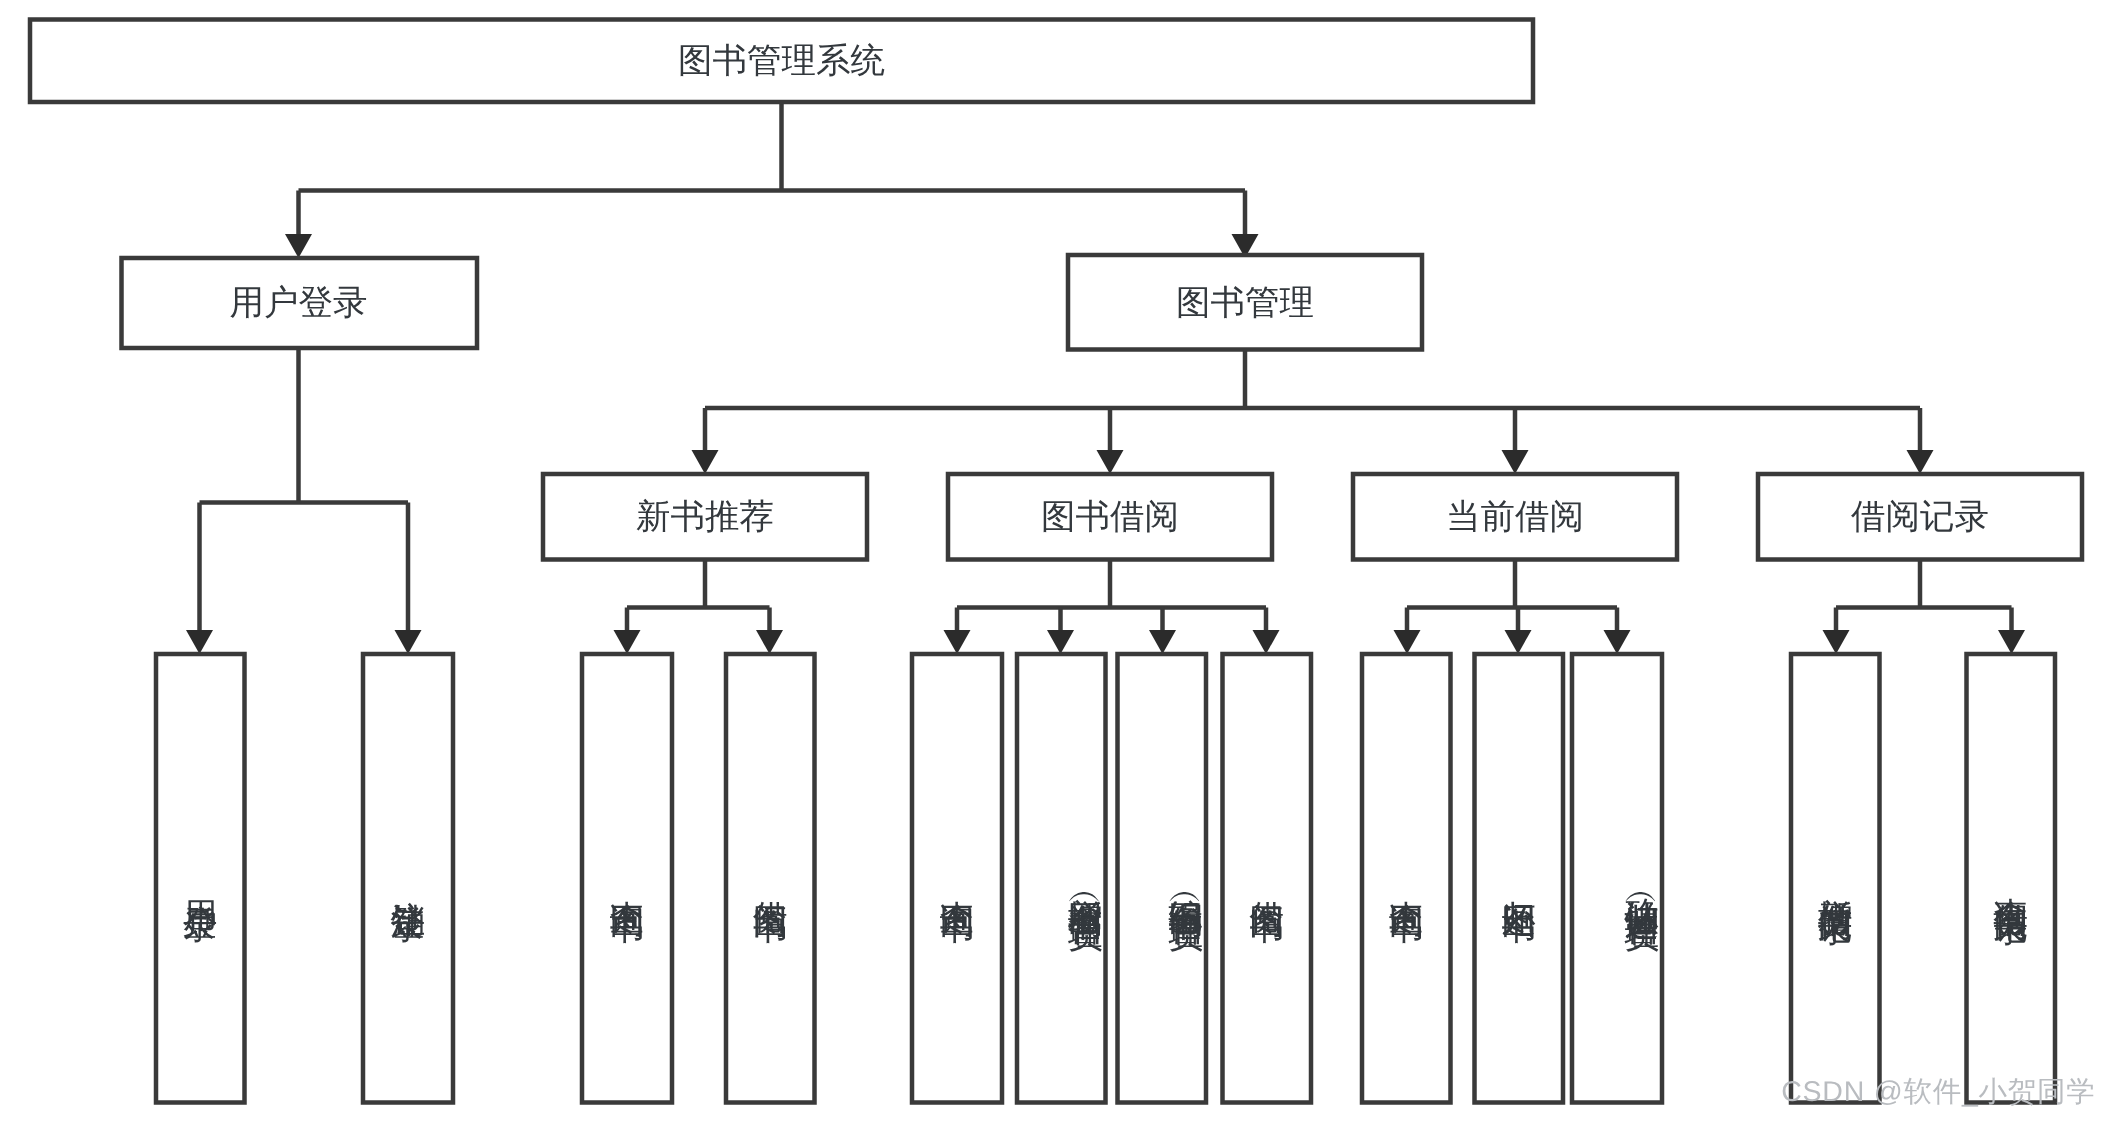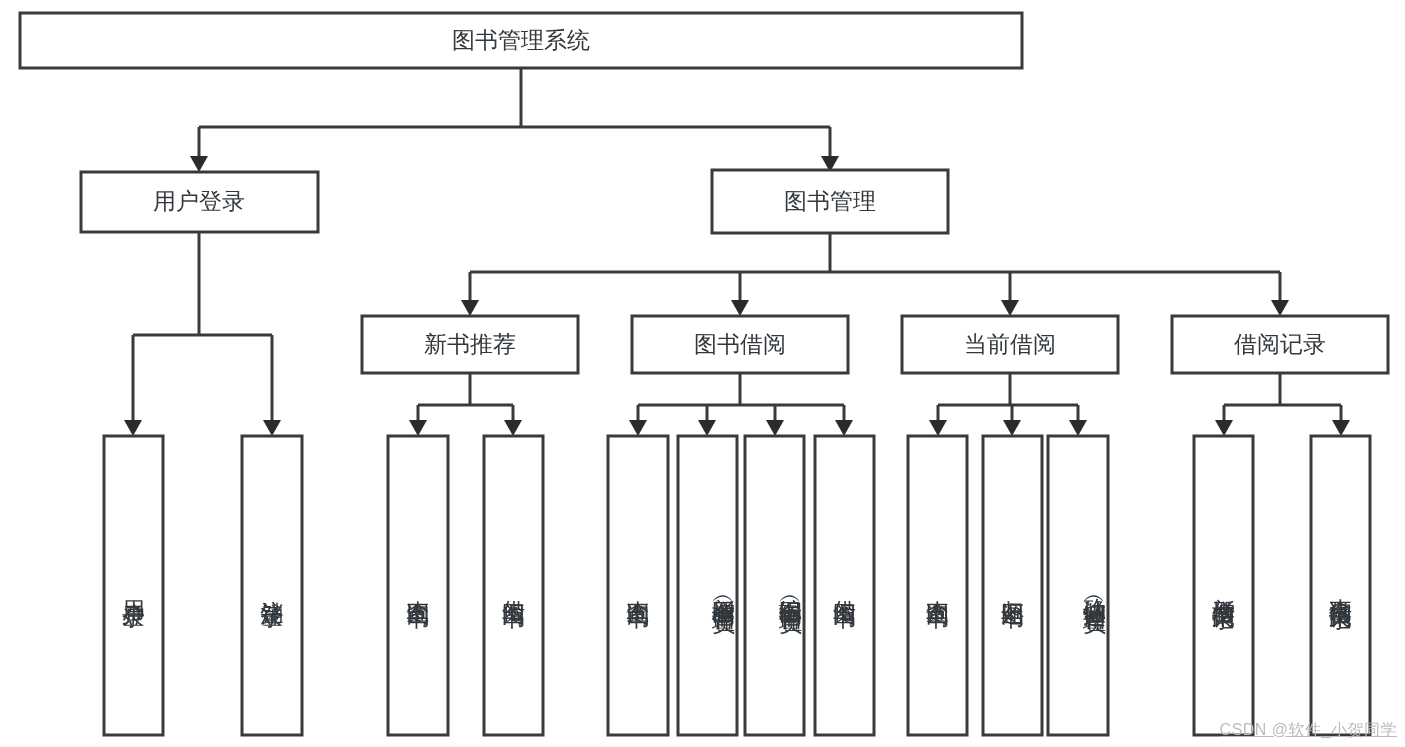--- a/index.html
+++ b/index.html
@@ -62,26 +62,25 @@
     justify-content: center;
     text-align: center;
     white-space: nowrap;
     user-select: none;
   }
   .watermark {
     position: absolute;
     right: 8px;
     bottom: 6px;
     font-family: "Liberation Sans", "DejaVu Sans", sans-serif;
-    font-size: 16px;
+    font-size: 19px;
     color: #b9bcc0;
     letter-spacing: 0.5px;
     white-space: nowrap;
     pointer-events: none;
-    text-decoration: underline;
   }
 </style>
 </head>
 <body>
 
 <div id="diagram-root">
 
   <svg id="diagram-svg" viewBox="0 0 1405 747">
     <defs>
       <marker id="arrow" markerWidth="14" markerHeight="14" refX="1" refY="5" orient="auto" markerUnits="userSpaceOnUse">

